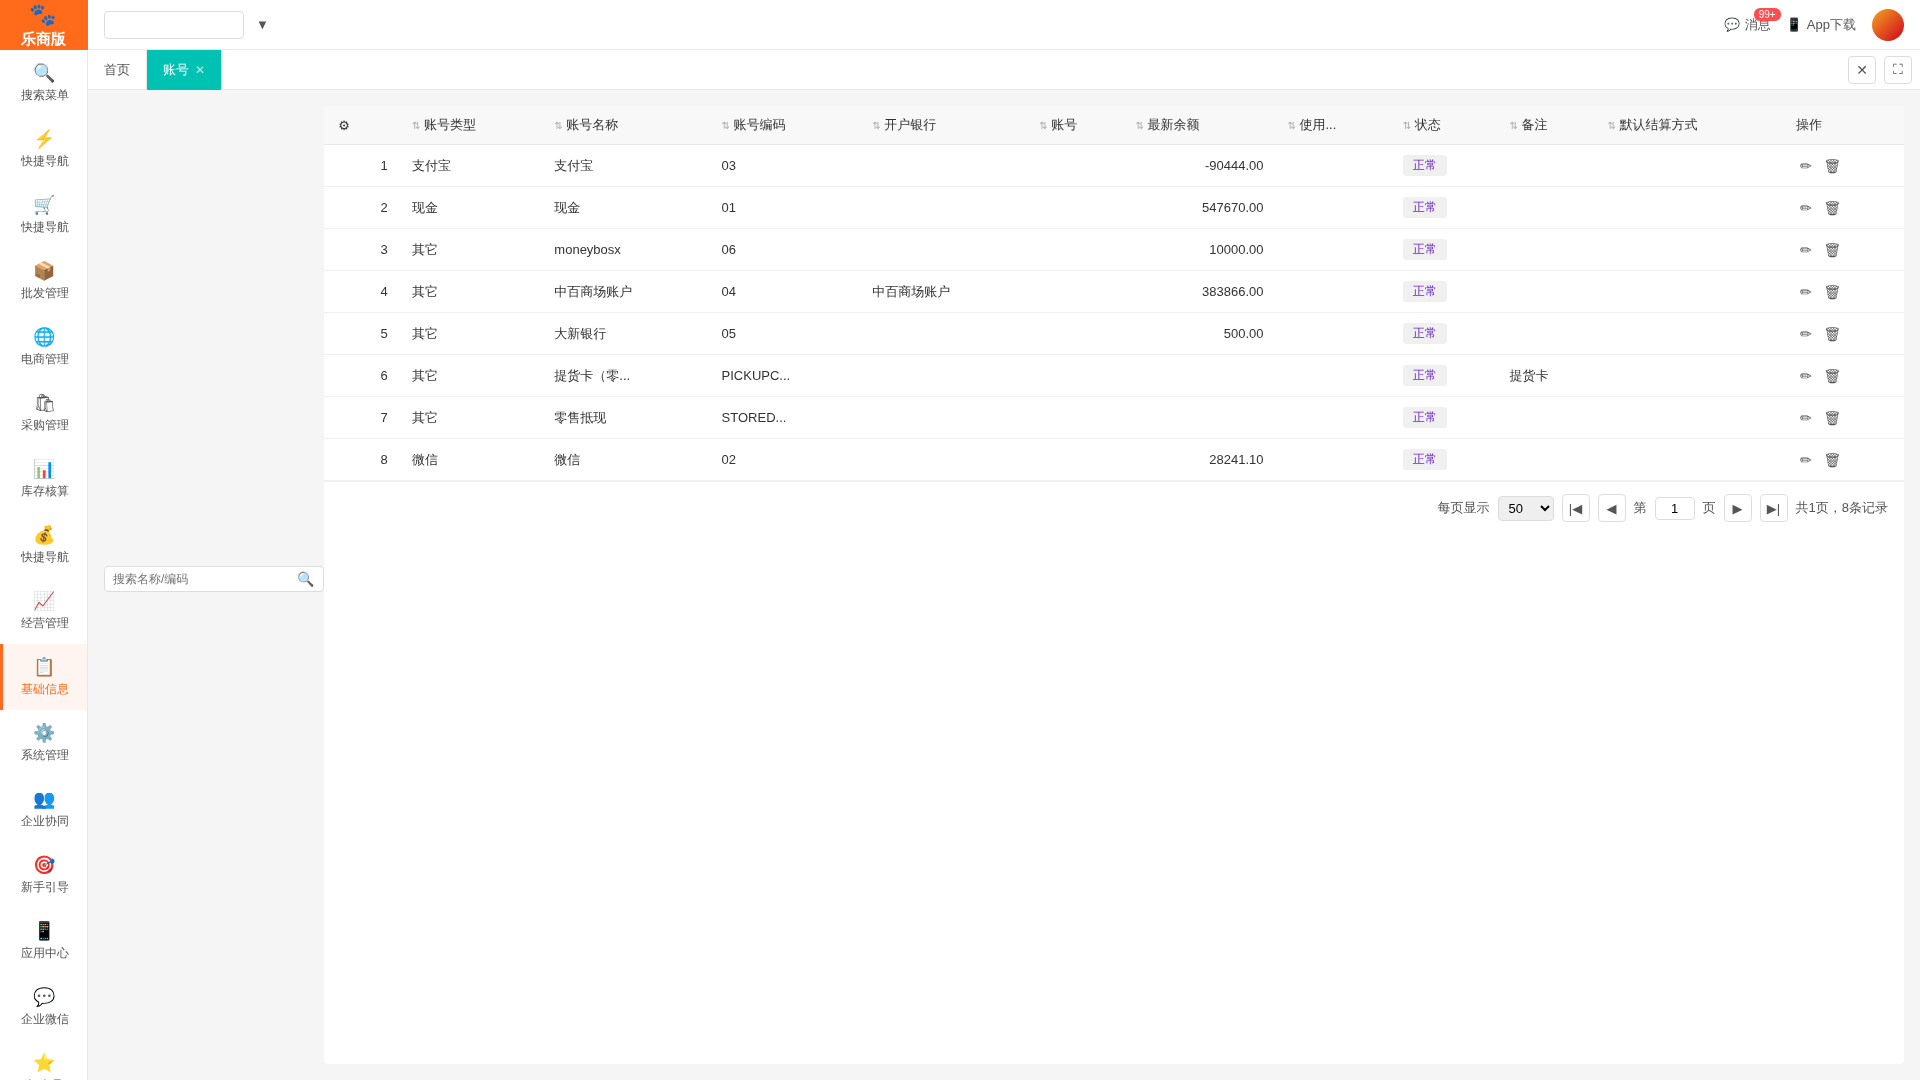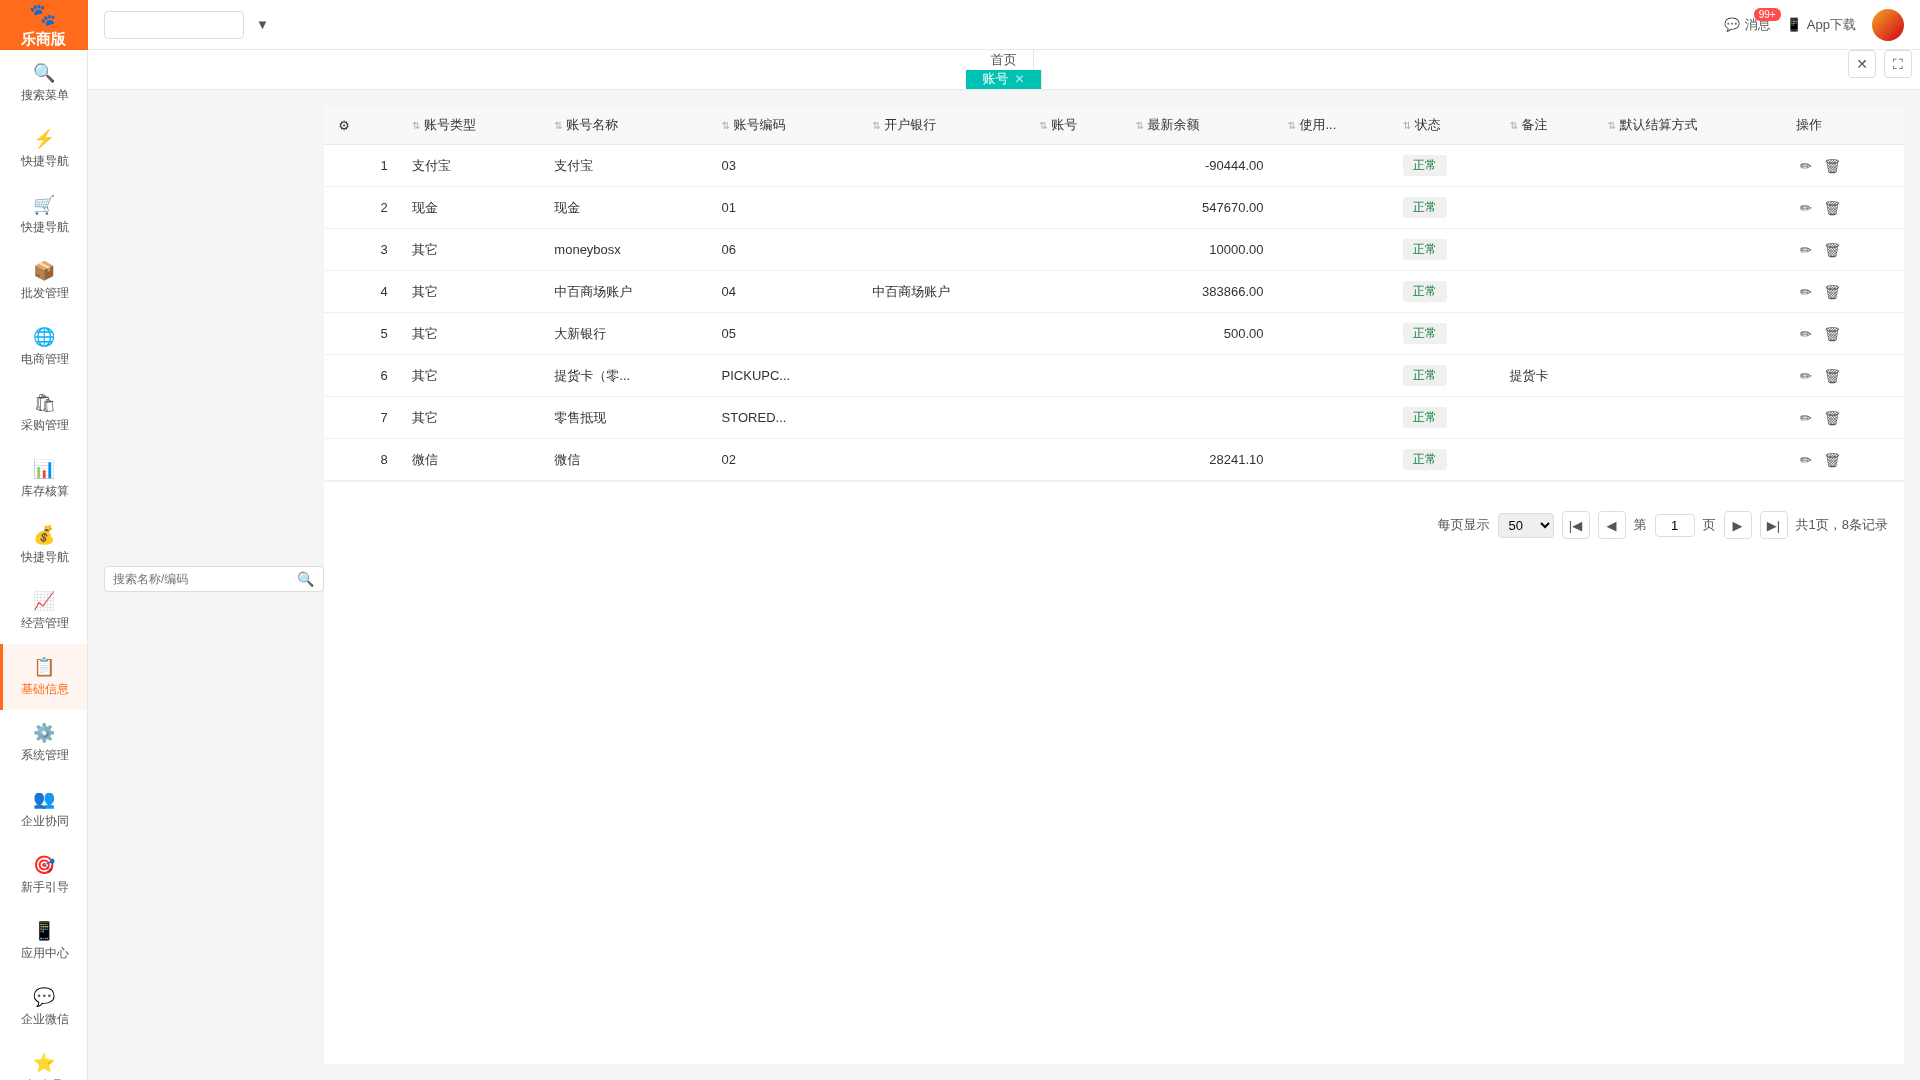--- a/index.html
+++ b/index.html
@@ -88,21 +88,20 @@
     
     .tabs-bar {
       height: 40px;
       background: #fff;
       border-bottom: 1px solid #e8e8e8;
       display: flex;
       align-items: center;
       padding: 0 0;
       flex-shrink: 0;
       position: relative;
-      flex-direction: column;
     }
     .tab {
       height: 40px;
       padding: 0 16px;
       display: flex;
       align-items: center;
       gap: 6px;
       cursor: pointer;
       color: #555;
       font-size: 13px;
@@ -198,41 +197,41 @@
       padding: 10px 8px;
       font-size: 13px;
       color: #333;
       border-bottom: 1px solid #f0f0f0;
       white-space: nowrap;
     }
     .col-index { width: 40px; text-align: center; }
     .col-gear { width: 40px; text-align: center; }
     .status-badge {
       background: #f0f0f0;
-      color: #15803d;
+      color: #6d28d9;
       border-radius: 3px;
       padding: 2px 10px;
       font-size: 12px;
       display: inline-block;
     }
     .op-btn {
       background: none;
       border: none;
       cursor: pointer;
       color: #555;
       font-size: 14px;
       padding: 2px 4px;
     }
 
     
     .pagination {
       display: flex;
       align-items: center;
       justify-content: flex-end;
-      padding: 29px 16px;
+      padding: 12px 16px;
       gap: 8px;
       background: #fff;
       border-top: 1px solid #f0f0f0;
       font-size: 13px;
       color: #555;
     }
     .pagination-select {
       border: 1px solid #ddd;
       border-radius: 4px;
       padding: 3px 6px;

